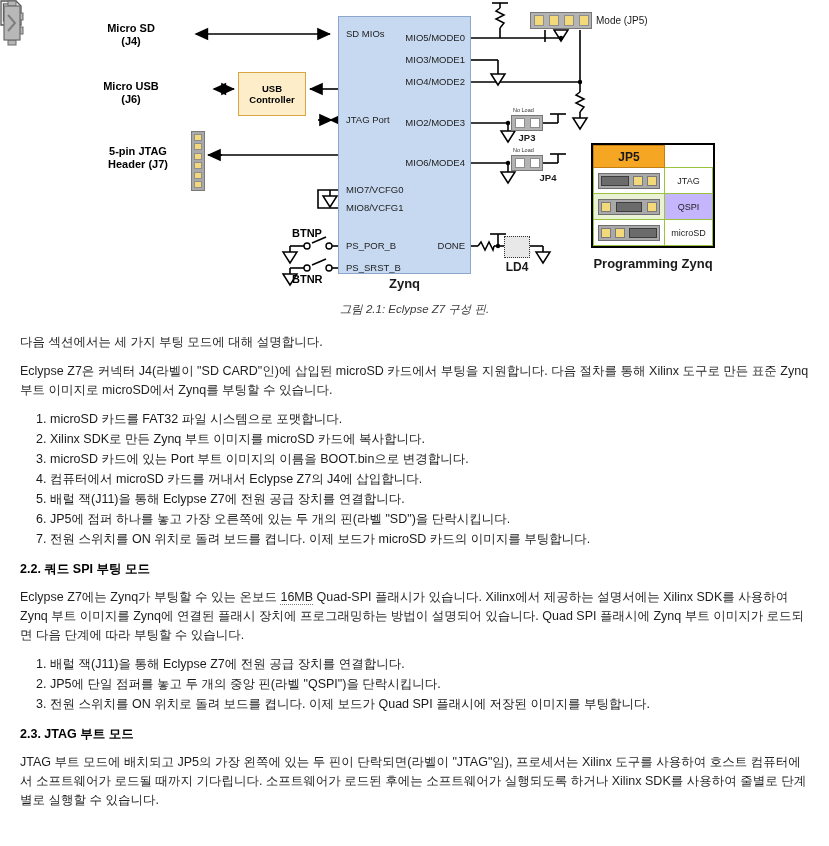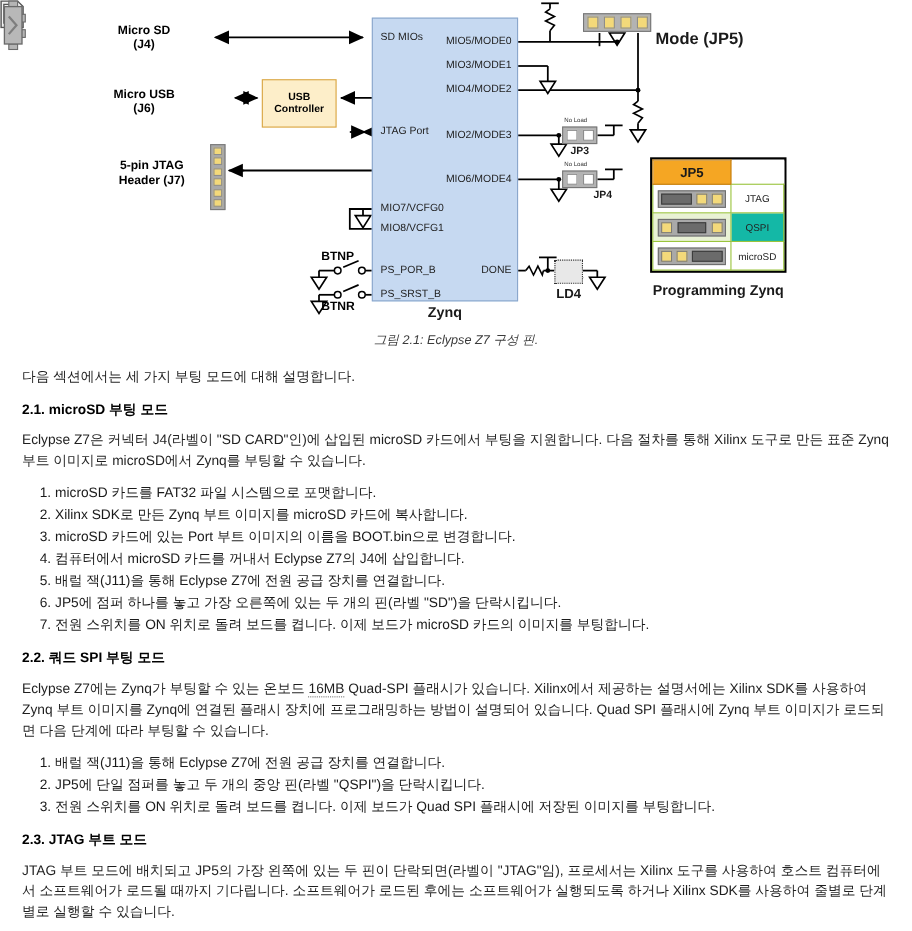--- a/index.html
+++ b/index.html
@@ -87,21 +87,21 @@
   }
 
   
   #jp5-header {
     position:absolute; left:530px; top:12px;
     width:62px; height:17px;
     background:#b3b3b3; border:1px solid #777;
     display:flex; align-items:center; justify-content:space-around;
   }
   #jp5-header .sq { width:10px; height:11px; background:#f3d97a; border:1px solid #8d8d8d; }
-  #jp5-label { position:absolute; left:596px; top:27px; font-size:15px; font-weight:bold; }
+  #jp5-label { position:absolute; left:596px; top:15px; font-size:10px; font-weight:normal; }
 
   
   .jmp2 {
     position:absolute; width:32px; height:16px;
     background:#b3b3b3; border:1px solid #777;
     display:flex; align-items:center; justify-content:space-around;
   }
   .jmp2 .sq { width:10px; height:10px; background:#fff; border:1px solid #8d8d8d; }
   .noload { position:absolute; font-size:5.5px; color:#333; white-space:nowrap; }
   .jmp-name { position:absolute; font-size:9.5px; font-weight:bold; }
@@ -123,21 +123,21 @@
     background:#fff;
   }
   #prog-legend table { width:100%; height:100%; border-collapse:collapse; }
   #prog-legend td { border:1px solid #9ac43c; padding:0; }
   #prog-legend .jp5-head {
     background:#f5a623; font-weight:bold; font-size:12px;
     text-align:center; border:1px solid #c37f12; height:22px;
   }
   #prog-legend .blank-head { border:none; background:#fff; }
   #prog-legend .mode-name { font-size:9px; text-align:center; color:#222; width:48px; }
-  #prog-legend tr.alt .mode-name { background:#14b8a6;margin-left:28px; }
+  #prog-legend tr.alt .mode-name { background:#c4b5fd;margin-left:28px; }
   #prog-legend tr.alt .jmp-cell { background:#e9f2d5; }
   .jmp-cell { padding:3px 4px !important; }
   .mini-hdr {
     width:62px; height:16px; background:#a9a9a9; border:1px solid #6f6f6f;
     display:flex; align-items:center; justify-content:space-between;
     padding:0 2px; margin:0 auto;
   }
   .mini-hdr .sq { width:10px; height:10px; background:#f3d97a; border:1px solid #7a7a7a; }
   .mini-hdr .shunt { height:10px; background:#6b6b6b; border:1px solid #3d3d3d; }
   #prog-caption {
@@ -431,21 +431,20 @@
   </div>
   <div id="prog-caption">Programming Zynq</div>
 </div>
 
 <div id="doc">
 
   <div id="fig-caption">그림 2.1: Eclypse Z7 구성 핀.</div>
 
   <p>다음 섹션에서는 세 가지 부팅 모드에 대해 설명합니다.</p>
 
-  <h3>2.1. microSD 부팅 모드</h3>
   <p>Eclypse Z7은 커넥터 J4(라벨이 "SD CARD"인)에 삽입된 microSD 카드에서 부팅을 지원합니다. 다음 절차를 통해 Xilinx 도구로 만든 표준 Zynq 부트 이미지로 microSD에서 Zynq를 부팅할 수 있습니다.</p>
   <ol>
     <li>microSD 카드를 FAT32 파일 시스템으로 포맷합니다.</li>
     <li>Xilinx SDK로 만든 Zynq 부트 이미지를 microSD 카드에 복사합니다.</li>
     <li>microSD 카드에 있는 Port 부트 이미지의 이름을 BOOT.bin으로 변경합니다.</li>
     <li>컴퓨터에서 microSD 카드를 꺼내서 Eclypse Z7의 J4에 삽입합니다.</li>
     <li>배럴 잭(J11)을 통해 Eclypse Z7에 전원 공급 장치를 연결합니다.</li>
     <li>JP5에 점퍼 하나를 놓고 가장 오른쪽에 있는 두 개의 핀(라벨 "SD")을 단락시킵니다.</li>
     <li>전원 스위치를 ON 위치로 돌려 보드를 켭니다. 이제 보드가 microSD 카드의 이미지를 부팅합니다.</li>
   </ol>

